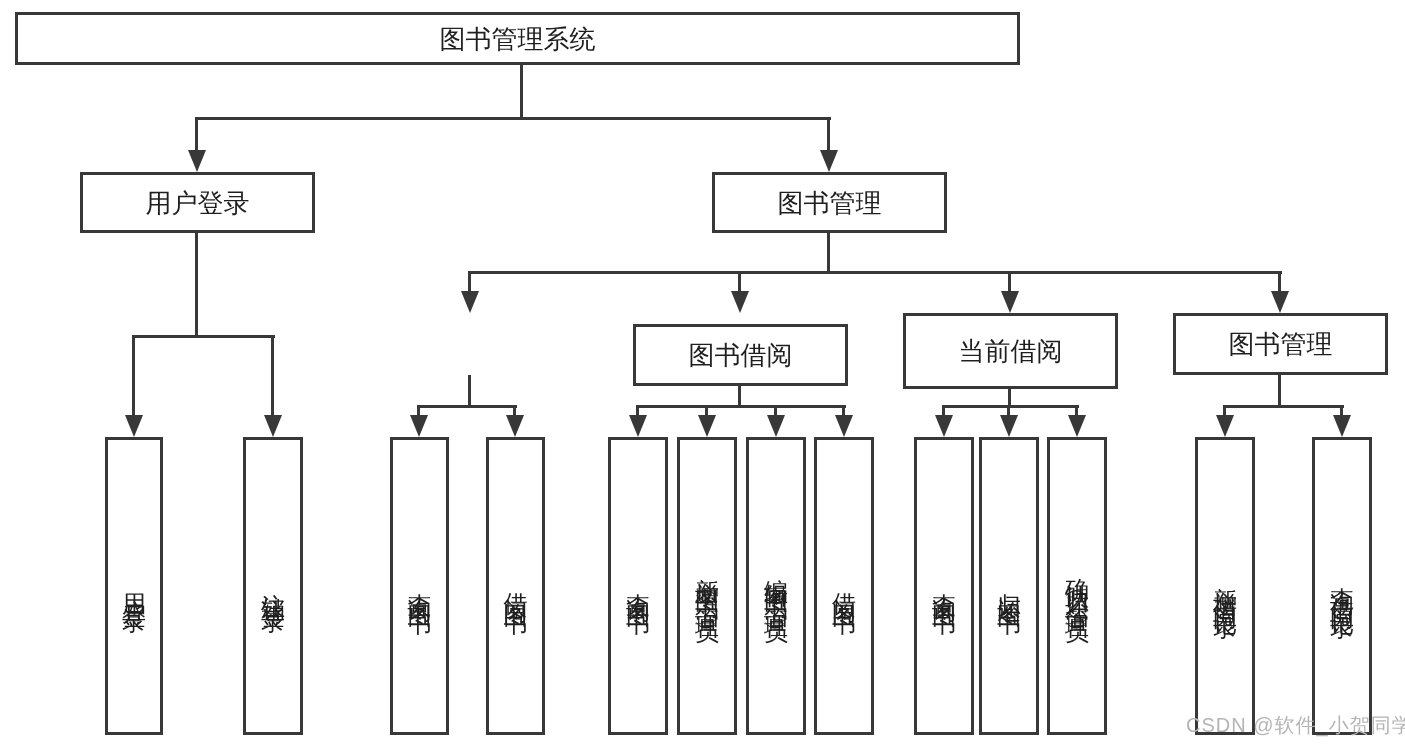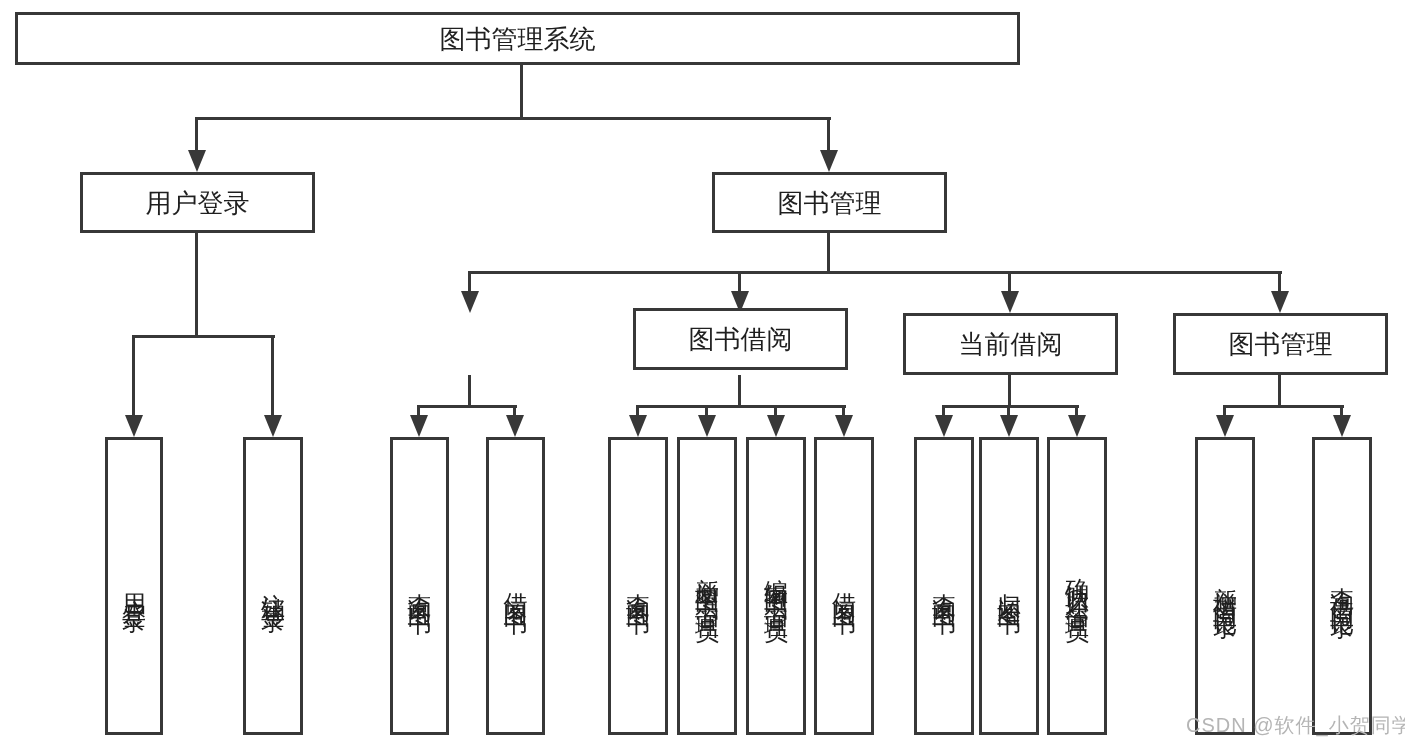--- a/index.html
+++ b/index.html
@@ -119,24 +119,24 @@
     <span class="lbl">图书管理系统</span>
   </div>
 
   <div class="box" style="left:80px;top:172px;width:235px;height:61px">
     <span class="lbl">用户登录</span>
   </div>
   <div class="box" style="left:712px;top:172px;width:235px;height:61px">
     <span class="lbl">图书管理</span>
   </div>
 
-  <div class="box" style="left:633px;top:308px;width:215px;height:62px">
+  <div class="box" style="left:633px;top:324px;width:215px;height:62px">
     <span class="lbl">图书借阅</span>
   </div>
-  <div class="box" style="left:903px;top:313px;width:215px;height:62px">
+  <div class="box" style="left:903px;top:313px;width:215px;height:76px">
     <span class="lbl">当前借阅</span>
   </div>
   <div class="box" style="left:1173px;top:313px;width:215px;height:62px">
     <span class="lbl">图书管理</span>
   </div>
 
   <div class="box leaf" style="left:105px;top:437px;width:58px;height:298px">
     <span class="lbl">用户登录</span>
   </div>
   <div class="box leaf" style="left:243px;top:437px;width:60px;height:298px">

